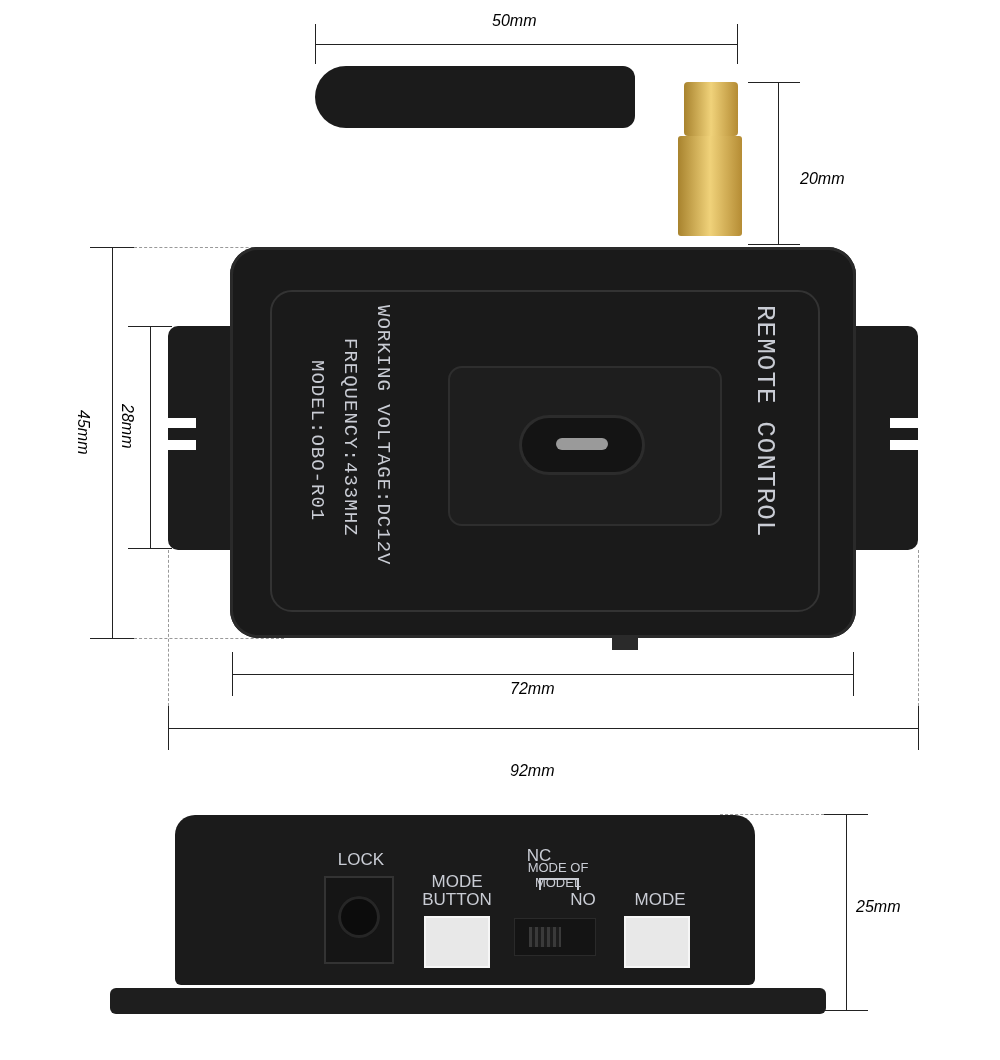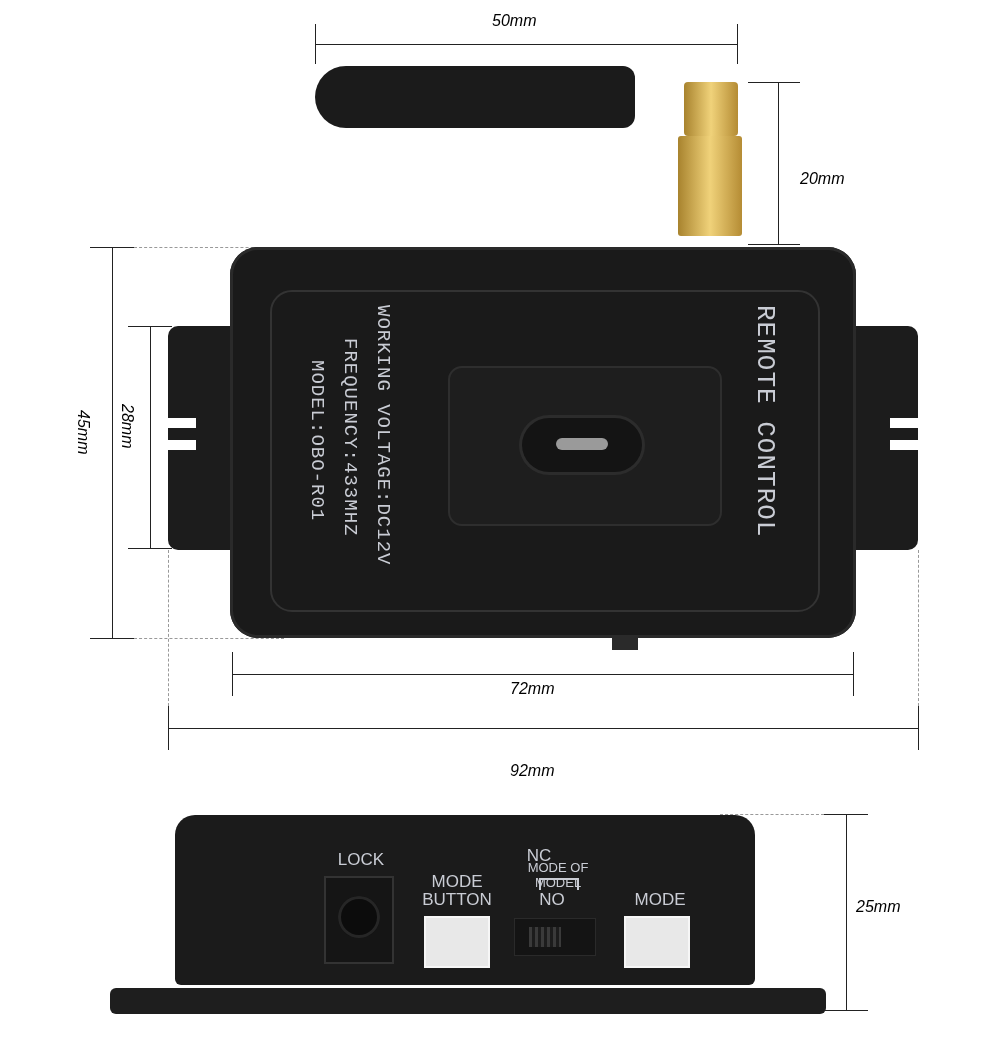--- a/index.html
+++ b/index.html
@@ -88,21 +88,21 @@
 <div class="lbl" style="left:326px;top:850px;width:70px;">LOCK</div>
 <div style="position:absolute;left:324px;top:876px;width:66px;height:84px;background:#151515;border:2px solid #333;">
     <div style="position:absolute;left:12px;top:18px;width:42px;height:42px;border-radius:50%;background:#0c0c0c;box-shadow:inset 0 0 0 3px #262626;"></div>
   </div>
 <div class="lbl" style="left:424px;top:872px;width:66px;">MODE</div>
 <div class="lbl" style="left:420px;top:890px;width:74px;">BUTTON</div>
 <div class="conn" style="left:424px;top:916px;"></div>
 <div class="lbl" style="left:506px;top:860px;width:104px;font-size:13px;">MODE OF MODEL</div>
 <div style="position:absolute;left:539px;top:878px;width:36px;height:10px;border:2px solid #c9ccd4;border-bottom:none;"></div>
 <div class="lbl" style="left:524px;top:846px;width:30px;">NC</div>
-<div class="lbl" style="left:537px;top:890px;width:30px;">NO</div>
+<div class="lbl" style="left:568px;top:890px;width:30px;">NO</div>
 <div style="position:absolute;left:514px;top:918px;width:80px;height:36px;background:#141414;border:1px solid #2a2a2a;">
     <div style="position:absolute;left:14px;top:8px;width:32px;height:20px;background:repeating-linear-gradient(90deg,#3a3a3a 0 3px,#1c1c1c 3px 6px);"></div>
   </div>
 <div class="lbl" style="left:630px;top:890px;width:60px;">MODE</div>
 <div class="conn" style="left:624px;top:916px;"></div>
 
 <div class="line" style="left:846px;top:814px;width:1px;height:196px;"></div>
 <div class="line" style="left:824px;top:814px;width:44px;height:1px;"></div>
 <div class="line" style="left:824px;top:1010px;width:44px;height:1px;"></div>
 <div class="hdash" style="left:720px;top:814px;width:104px;"></div>

